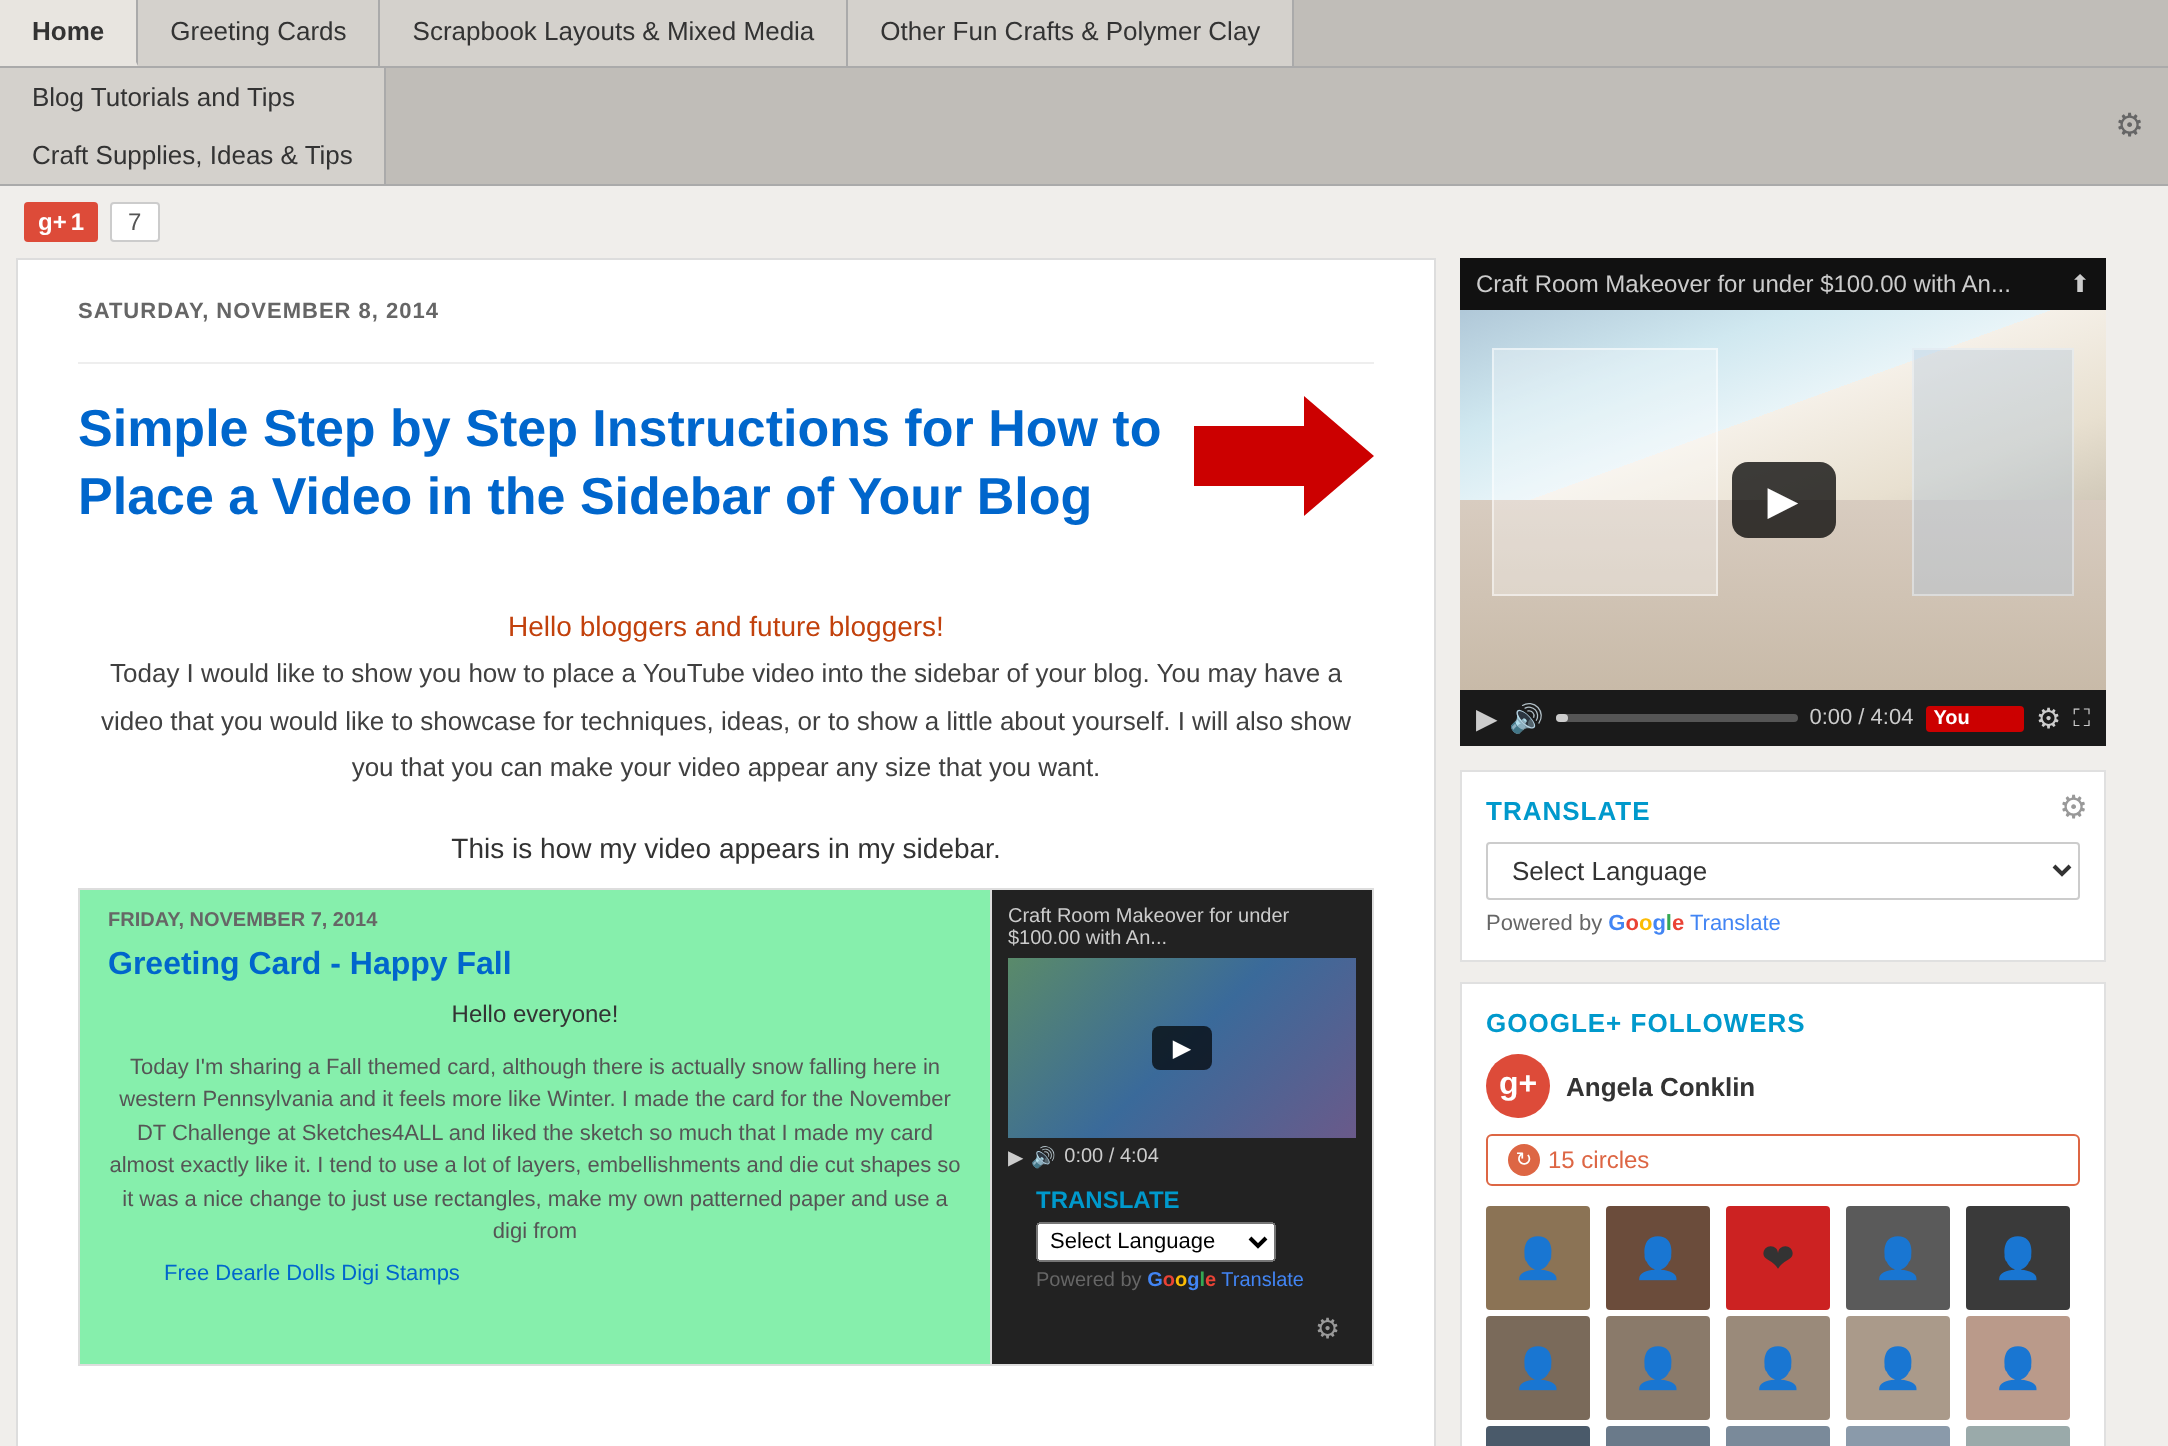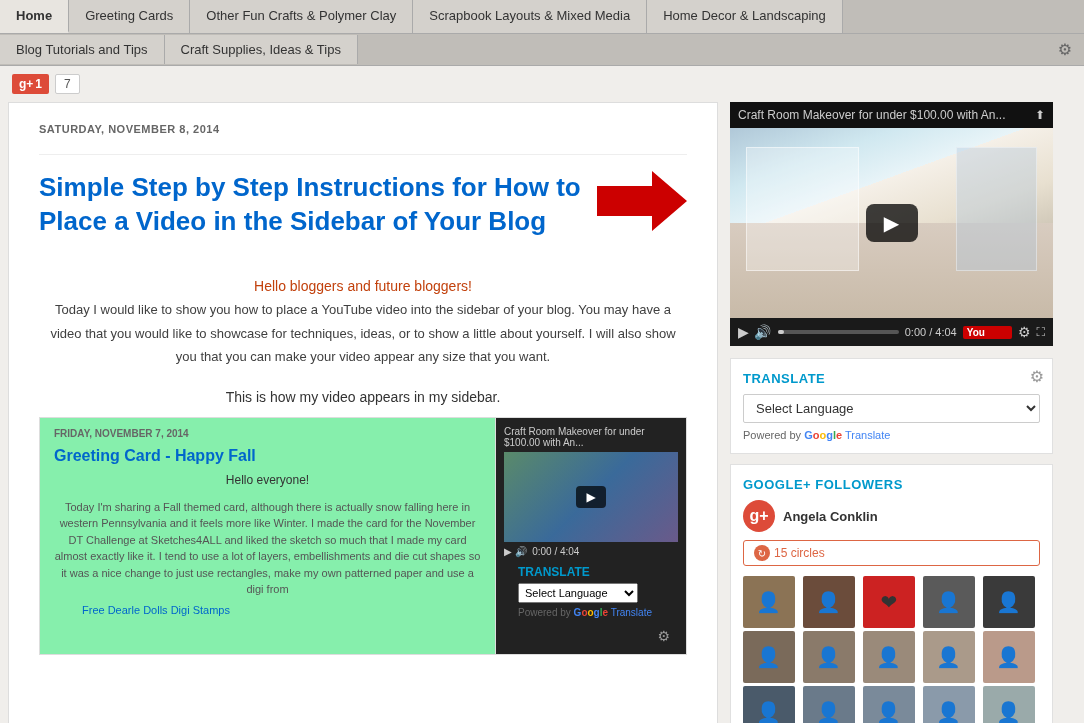--- a/index.html
+++ b/index.html
@@ -27,21 +27,21 @@
       color: #333;
       font-weight: bold;
     }
     .second-nav {
       display: flex;
       background: #c0bdb8;
       border-bottom: 1px solid #aaa;
       align-items: center;
       justify-content: space-between;
     }
-    .second-nav-left { display: flex; }
+    .second-nav-left { display: flex; flex-direction: column; }
     .second-nav .nav-tab2 {
       padding: 7px 16px;
       cursor: pointer;
       border-right: 1px solid #aaa;
       font-size: 13px;
       color: #333;
       background: #d4d1cc;
       white-space: nowrap;
     }
     .settings-icon {
@@ -448,23 +448,22 @@
 
     
     .arrow-svg { flex-shrink: 0; }
   </style>
 </head>
 <body>
 
 <nav class="top-nav">
   <div class="nav-tab active">Home</div>
   <div class="nav-tab">Greeting Cards</div>
+  <div class="nav-tab">Scrapbook Layouts &amp; Mixed Media</div>
   <div class="nav-tab">Other Fun Crafts &amp; Polymer Clay</div>
-  <div class="nav-tab">Scrapbook Layouts &amp; Mixed Media</div>
-  <div class="nav-tab">Home Decor &amp; Landscaping</div>
 </nav>
 
 <nav class="second-nav">
   <div class="second-nav-left">
     <div class="nav-tab2">Blog Tutorials and Tips</div>
     <div class="nav-tab2">Craft Supplies, Ideas &amp; Tips</div>
   </div>
   <div class="settings-icon">⚙</div>
 </nav>
 

